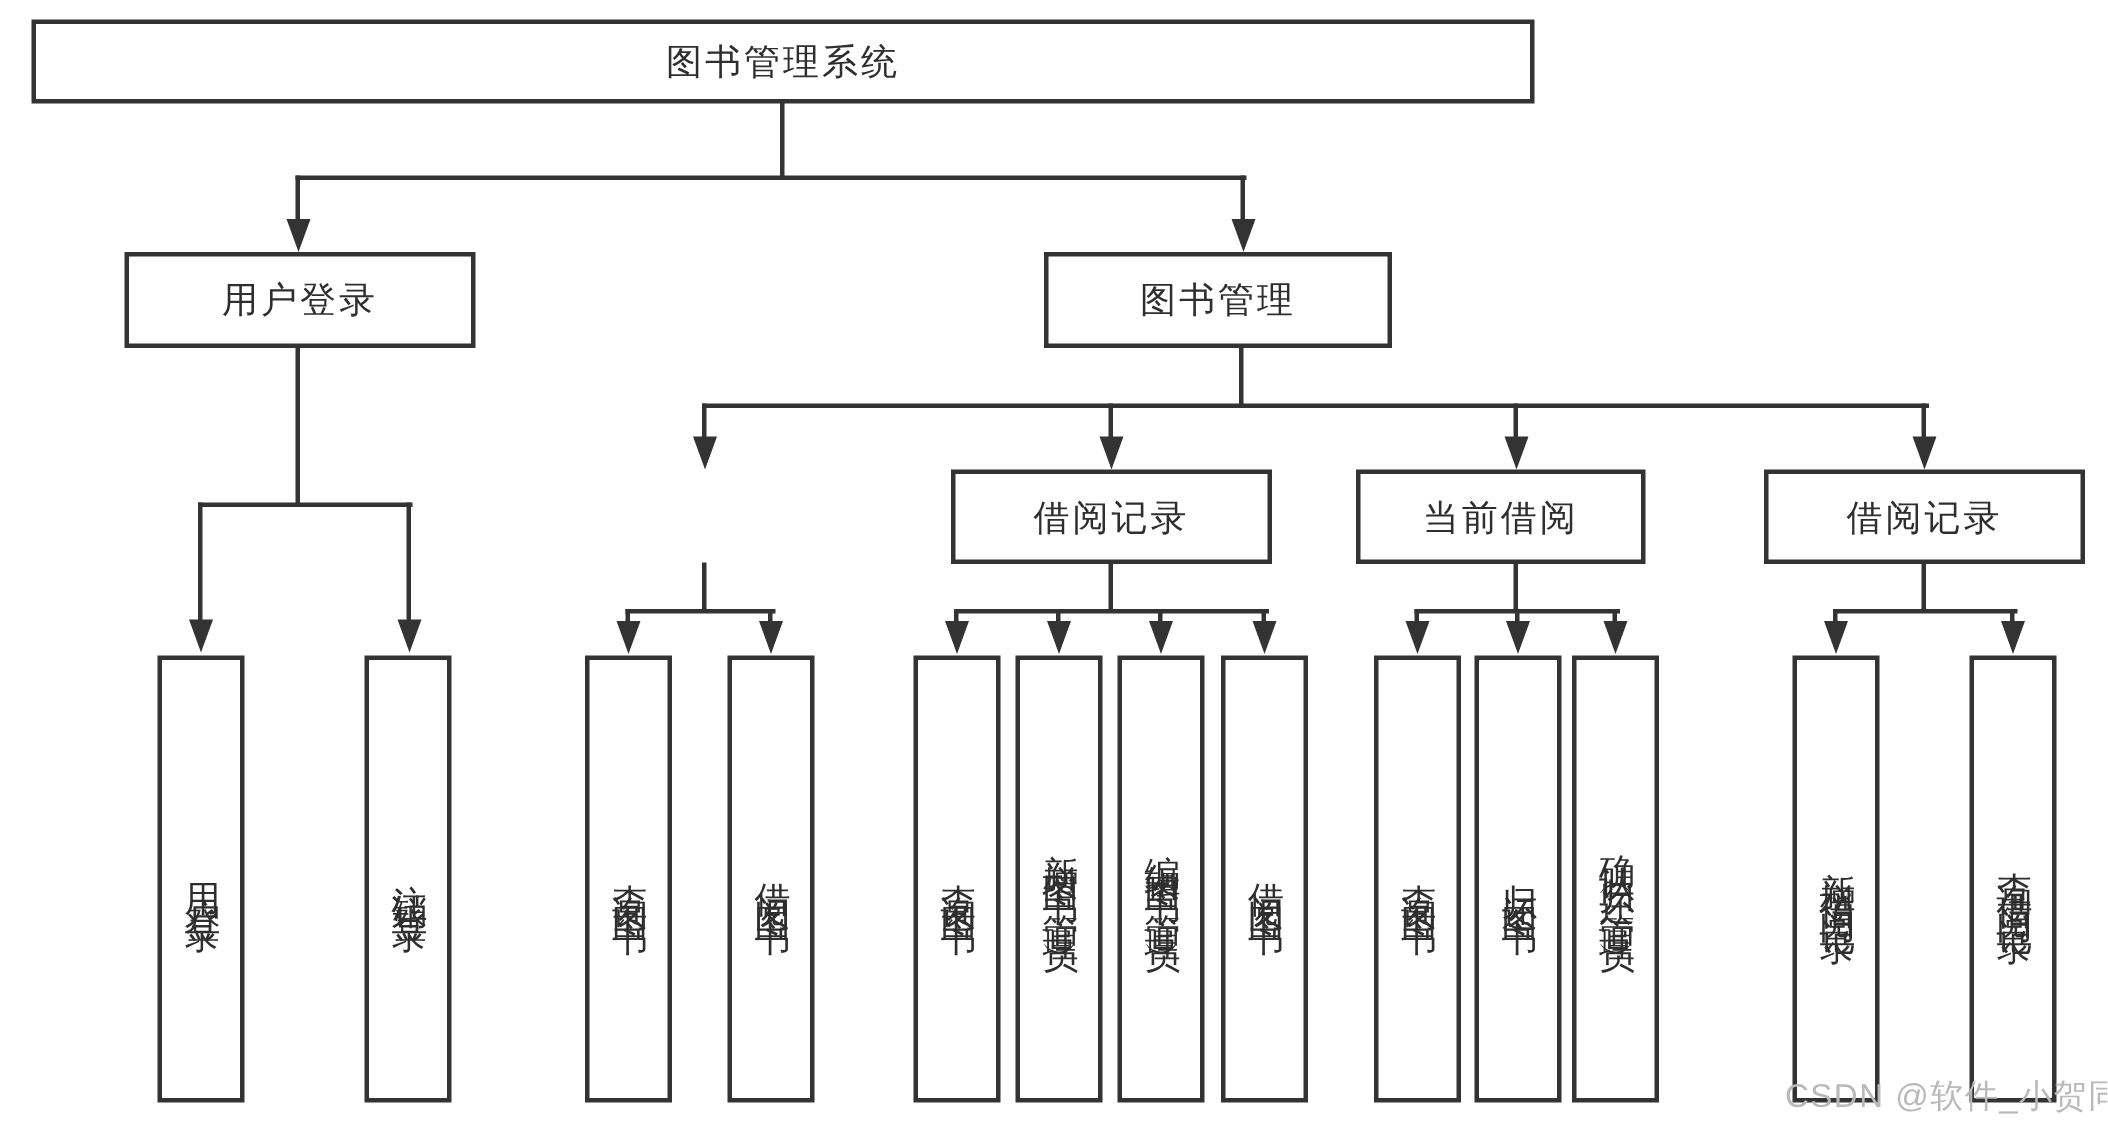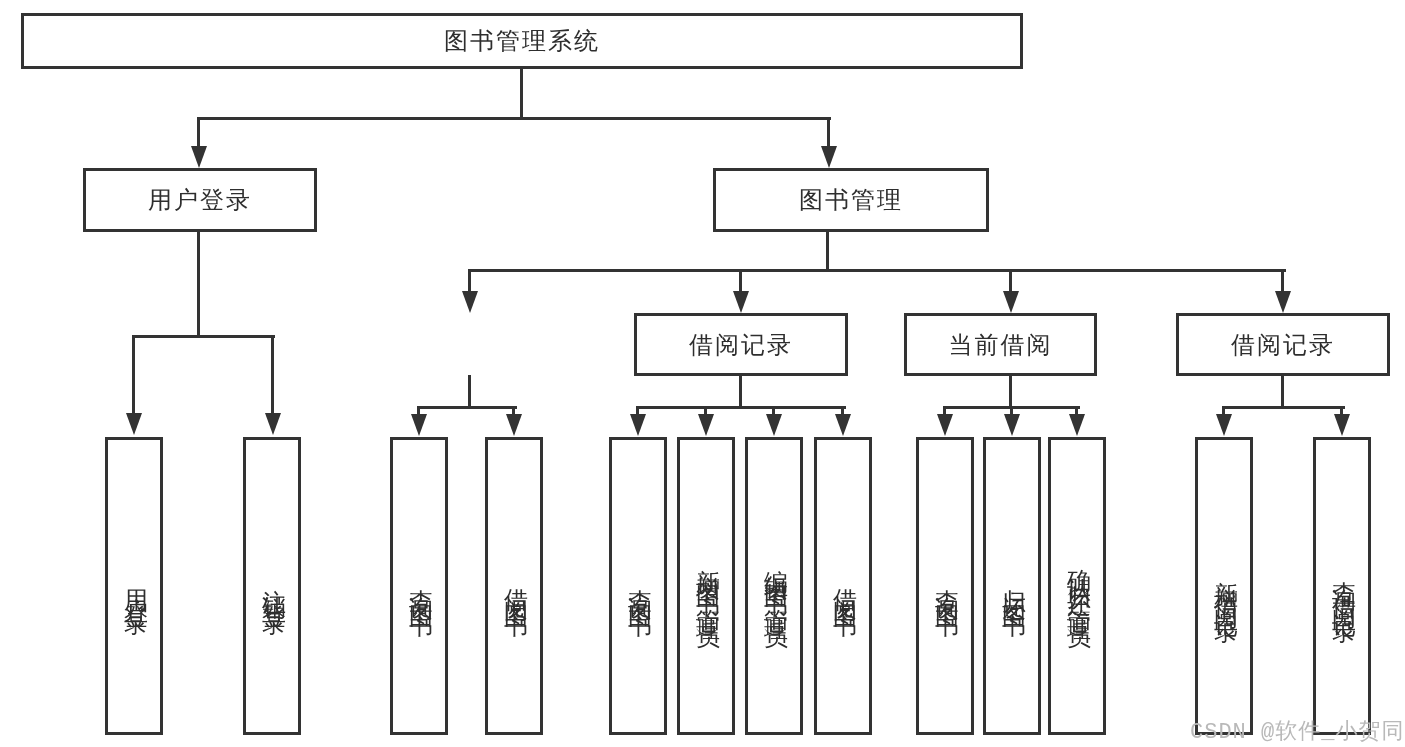--- a/index.html
+++ b/index.html
@@ -1,18 +1,18 @@
 <!DOCTYPE html>
 <html><head>
 <meta charset="utf-8">
 <style>
   html,body { margin:0; padding:0; background:#ffffff; }
   .stage {
     position:relative; width:1405px; height:747px; background:#ffffff;
-    font-family:Liberation Mono, monospace; overflow:hidden;
+    font-family:Liberation Sans, sans-serif; overflow:hidden;
   }
   .node {
     position:absolute; box-sizing:border-box; border:3px solid #333333;
     background:#ffffff; display:flex; align-items:center; justify-content:center;
     color:#2e2e2e;
   }
   .node.h span { font-size:24px; letter-spacing:2px; white-space:nowrap; }
   .node.v span {
     writing-mode:vertical-rl; text-orientation:mixed;
     font-size:24px; letter-spacing:8px; white-space:nowrap;
@@ -42,21 +42,21 @@
   <div class="vline" style="left:520px;top:68px;height:51px"></div>
   <div class="hline" style="left:197px;top:117px;width:634px"></div>
   <div class="vline" style="left:197px;top:117px;height:31px"></div>
   <div class="arrow" style="left:191px;top:146px"></div>
   <div class="vline" style="left:827px;top:117px;height:31px"></div>
   <div class="arrow" style="left:821px;top:146px"></div>
 
   <div class="node h" style="left:83px;top:168px;width:234px;height:64px">
     <span>用户登录</span>
   </div>
-  <div class="node h" style="left:713px;top:168px;width:276px;height:64px">
+  <div class="node h" style="left:696px;top:168px;width:232px;height:64px">
     <span>图书管理</span>
   </div>
 
   <div class="vline" style="left:197px;top:231px;height:106px"></div>
   <div class="hline" style="left:132px;top:335px;width:143px"></div>
   <div class="vline" style="left:132px;top:335px;height:80px"></div>
   <div class="arrow" style="left:126px;top:413px"></div>
   <div class="vline" style="left:271px;top:335px;height:80px"></div>
   <div class="arrow" style="left:265px;top:413px"></div>
 

